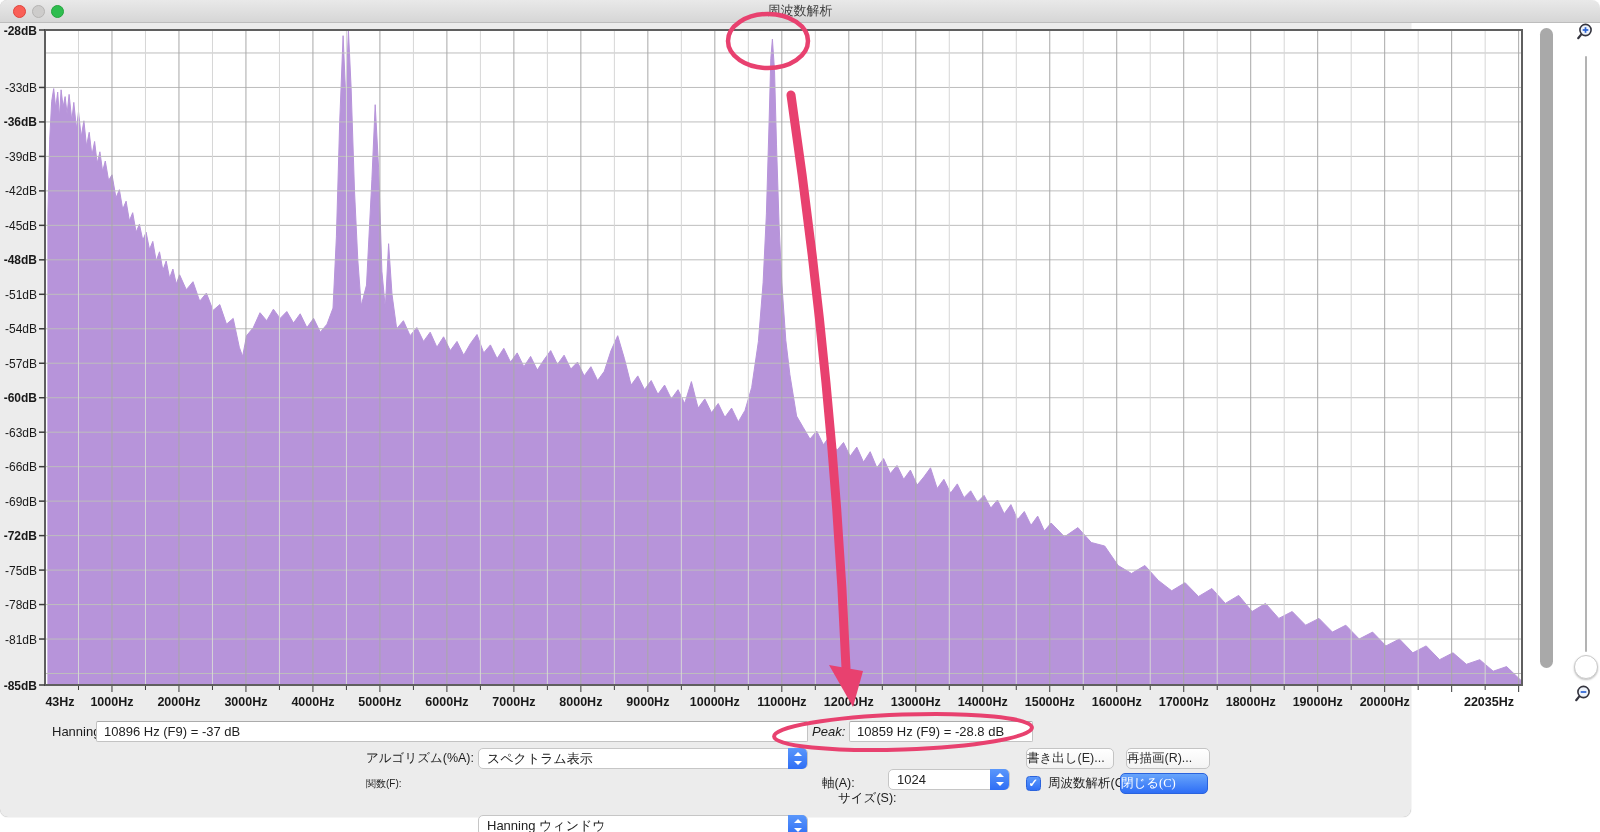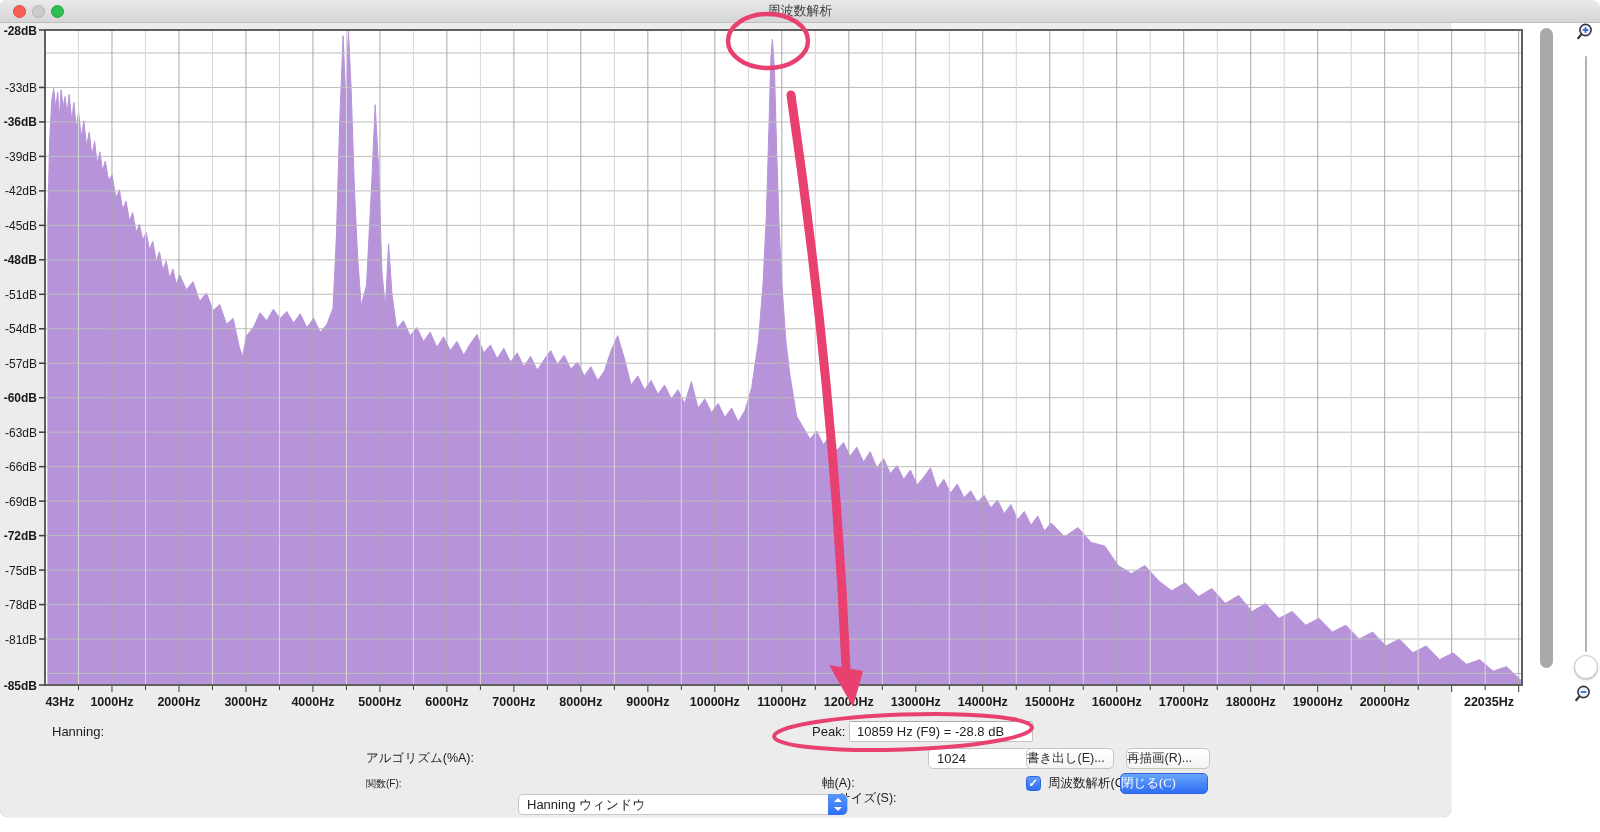--- a/index.html
+++ b/index.html
@@ -1,17 +1,17 @@
 <!DOCTYPE html>
 <html><head>
 <meta charset="utf-8">
 <style>
   html,body{margin:0;padding:0;background:#ffffff;font-family:"Liberation Sans",sans-serif;}
   #stage{position:relative;width:1600px;height:832px;overflow:hidden;background:#ffffff;}
-  .window{position:absolute;left:0;top:0;width:1411px;height:817px;background:#ececec;border-radius:8px;box-shadow:0 0 1px rgba(0,0,0,.4);padding-left:40px;}
+  .window{position:absolute;left:0;top:0;width:1411px;height:817px;background:#ececec;border-radius:8px;box-shadow:0 0 1px rgba(0,0,0,.4);}
   .titlebar{position:absolute;left:0;top:0;width:1600px;height:22px;background:linear-gradient(#e9e9e9,#d6d6d6);border-bottom:1px solid #bdbdbd;border-radius:8px 8px 0 0;}
   .title{position:absolute;left:0;top:0;width:100%;height:22px;line-height:22px;text-align:center;font-size:13px;color:#3f3f3f;}
   .tl{position:absolute;top:4.5px;width:13px;height:13px;border-radius:50%;}
   .tl.red{left:13px;background:#f95f57;border:1px solid #e0443c;box-sizing:border-box;}
   .tl.gray{left:32px;background:#cdcccb;border:1px solid #b5b4b3;box-sizing:border-box;}
   .tl.green{left:51px;background:#2ebd4f;border:1px solid #24a53d;box-sizing:border-box;}
   svg.layer{position:absolute;left:0;top:0;}
   #chart-svg{z-index:2;}
   #anno-svg{z-index:50;pointer-events:none;}
   .hud{position:absolute;z-index:10;font-size:13px;color:#1c1c1c;}
@@ -230,24 +230,32 @@
     <div class="slider-knob"></div>
     <div class="mag" style="left:1574px;top:684px;">
       <svg width="20" height="20" viewBox="0 0 20 20">
         <circle cx="9.5" cy="8" r="5.6" fill="#eef3fb" stroke="#35353f" stroke-width="1.6"></circle>
         <line x1="5.3" y1="12.4" x2="2.2" y2="16.2" stroke="#35353f" stroke-width="2.2" stroke-linecap="round"></line>
         <line x1="6.7" y1="8" x2="12.3" y2="8" stroke="#2a63d4" stroke-width="1.7"></line>
       </svg>
     </div>
 
     <div class="hud rlabel" style="left:52px;top:721px;">Hanning:</div>
-    <div class="hud rlabel" style="left:812px;top:721px;">Peak:</div>
+    <div class="hud field" style="left:96px;top:721px;width:696px;">10896 Hz (F9) = -37 dB</div>
+    <div class="hud rlabel" style="left:812px;top:721px;font-style:italic;">Peak:</div>
     <div class="hud field" style="left:849px;top:721px;width:168px;">10859 Hz (F9) = -28.8 dB</div>
 
     <div class="hud rlabel" style="left:366px;top:748px;font-size:12.5px;">アルゴリズム(%A):</div>
+    <div class="hud dropdown" style="left:478px;top:748px;width:330px;">
+      <span class="dd-text">スペクトラム表示</span>
+      <span class="stepper">
+          <i class="up"></i>
+          <i class="dn"></i>
+        </span>
+    </div>
     <div class="hud rlabel" style="left:822px;top:788px;font-size:12.5px;margin-left:16px;">サイズ(S):</div>
     <div class="hud dropdown" style="left:888px;top:748px;width:122px;">
       <span class="dd-text">1024</span>
       <span class="stepper">
           <i class="up"></i>
           <i class="dn"></i>
         </span>
     </div>
     <div class="hud btn" style="left:1026px;top:748px;width:88px;position:absolute;">書き出し(E)...</div>
     <div class="hud btn" style="left:1126px;top:748px;width:84px;position:absolute;">再描画(R)...</div>

